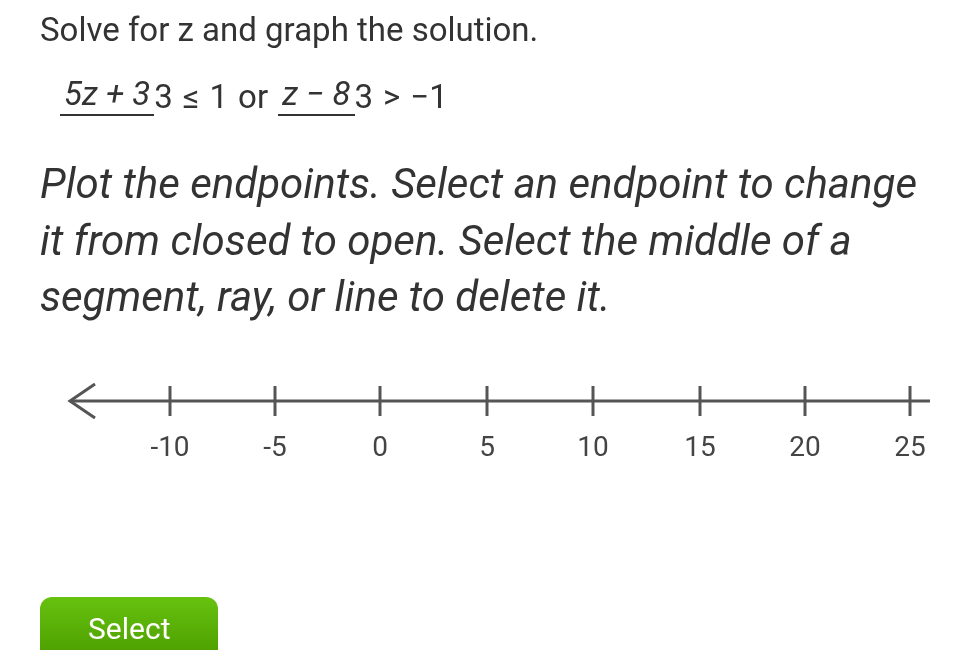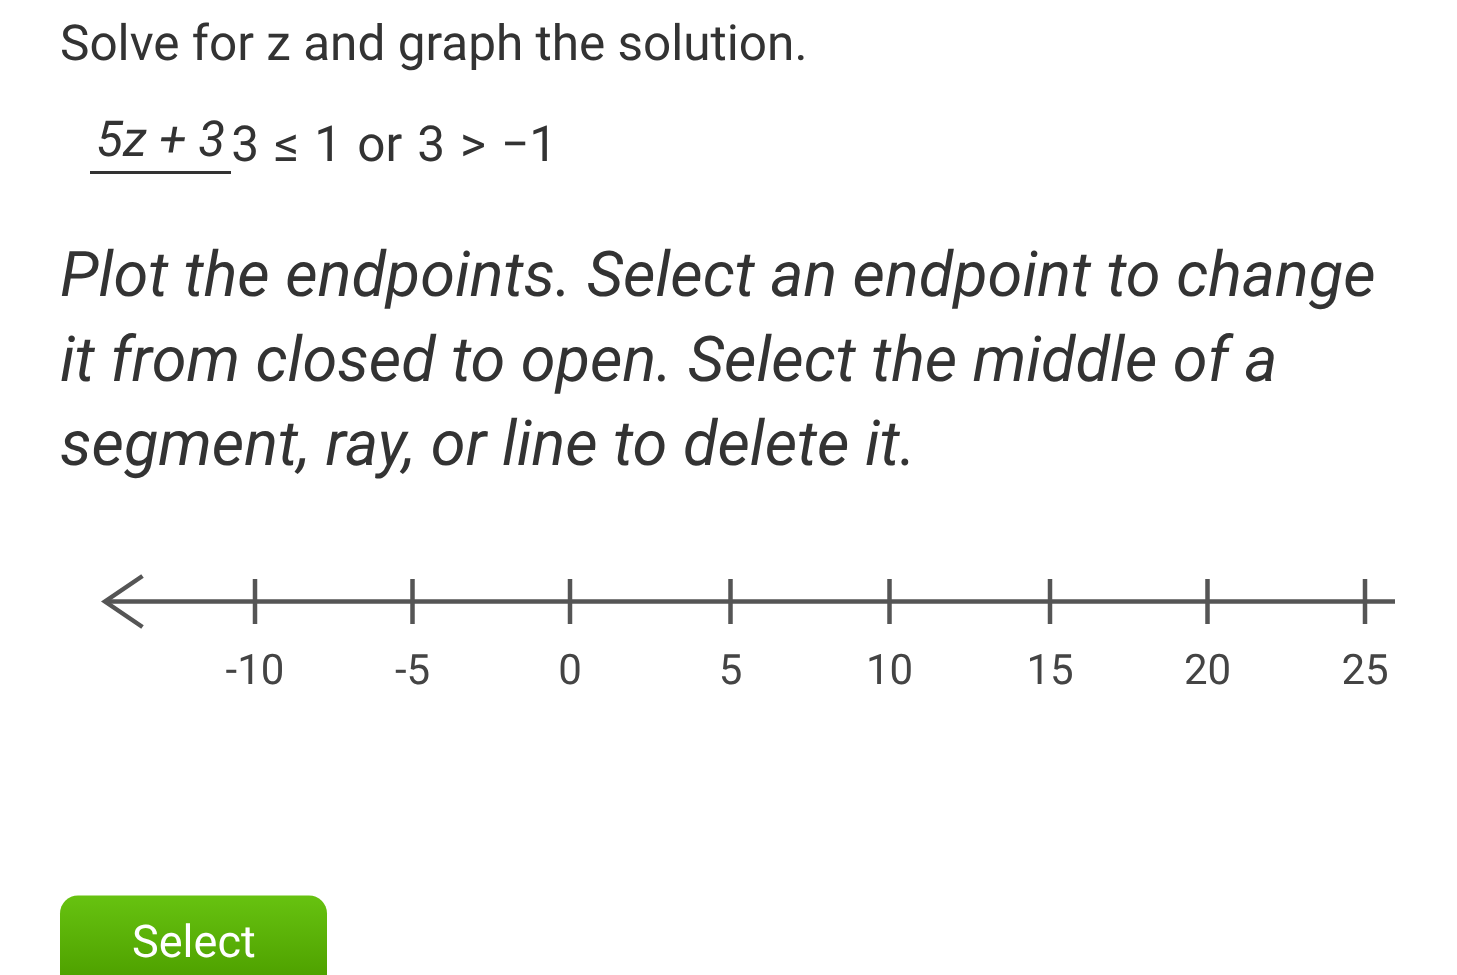--- a/index.html
+++ b/index.html
@@ -82,20 +82,21 @@
 
 <div class="ineq-row">
   <span class="frac">
     <span class="num"><span class="ital">5z + 3</span></span>
     <span class="den">3</span>
   </span>
   <span class="sp">≤</span>
   <span>1</span>
   <span class="sp">or</span>
   <span class="frac">
+    <span class="num"><span class="ital">z − 8</span></span>
     <span class="den">3</span>
   </span>
   <span class="sp">&gt;</span>
   <span>−1</span>
 </div>
 
 <div class="instructions">Plot the endpoints. Select an endpoint to change it from closed to open. Select the middle of a segment, ray, or line to delete it.</div>
 
 <div class="numberline-wrap">
   <svg class="numberline" viewBox="0 0 900 110" width="900" height="110">

